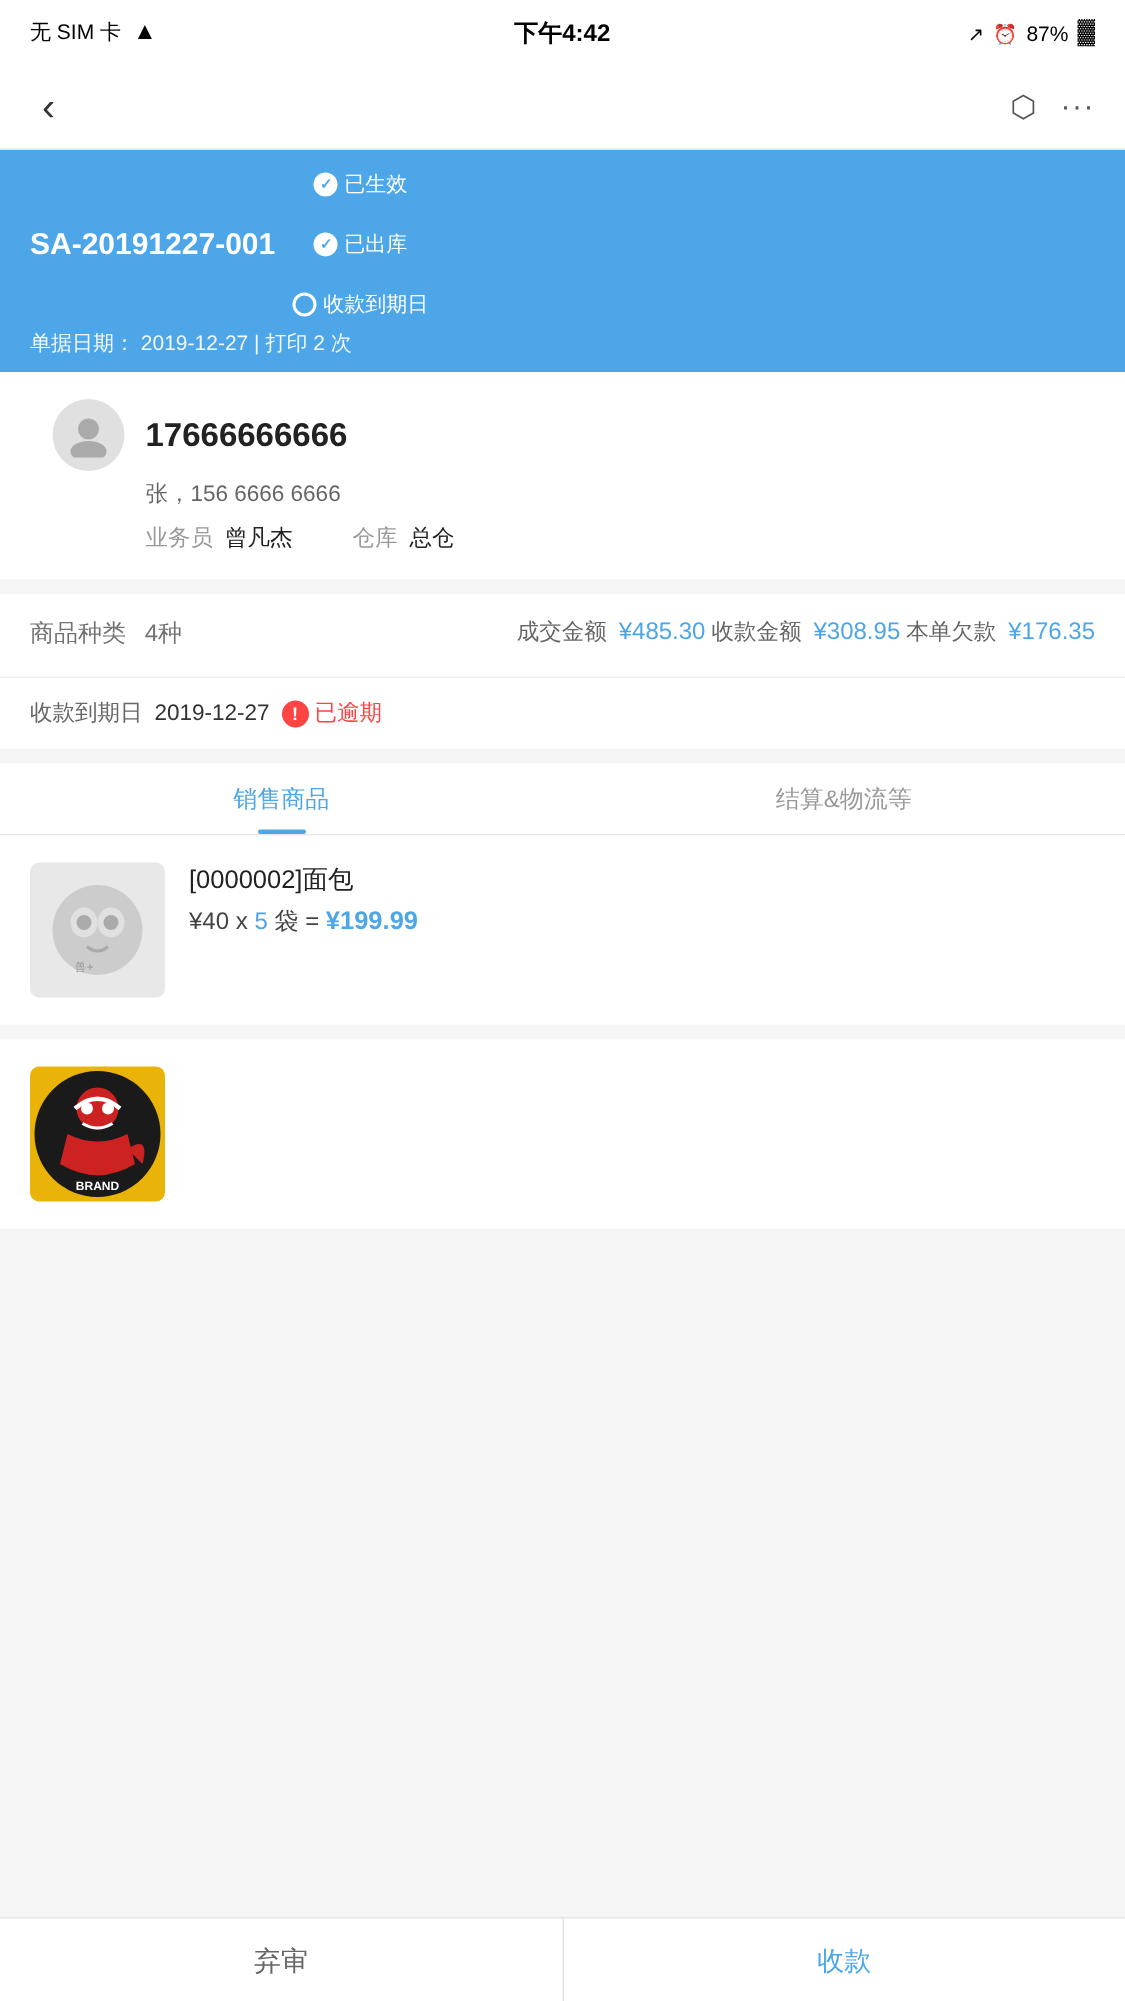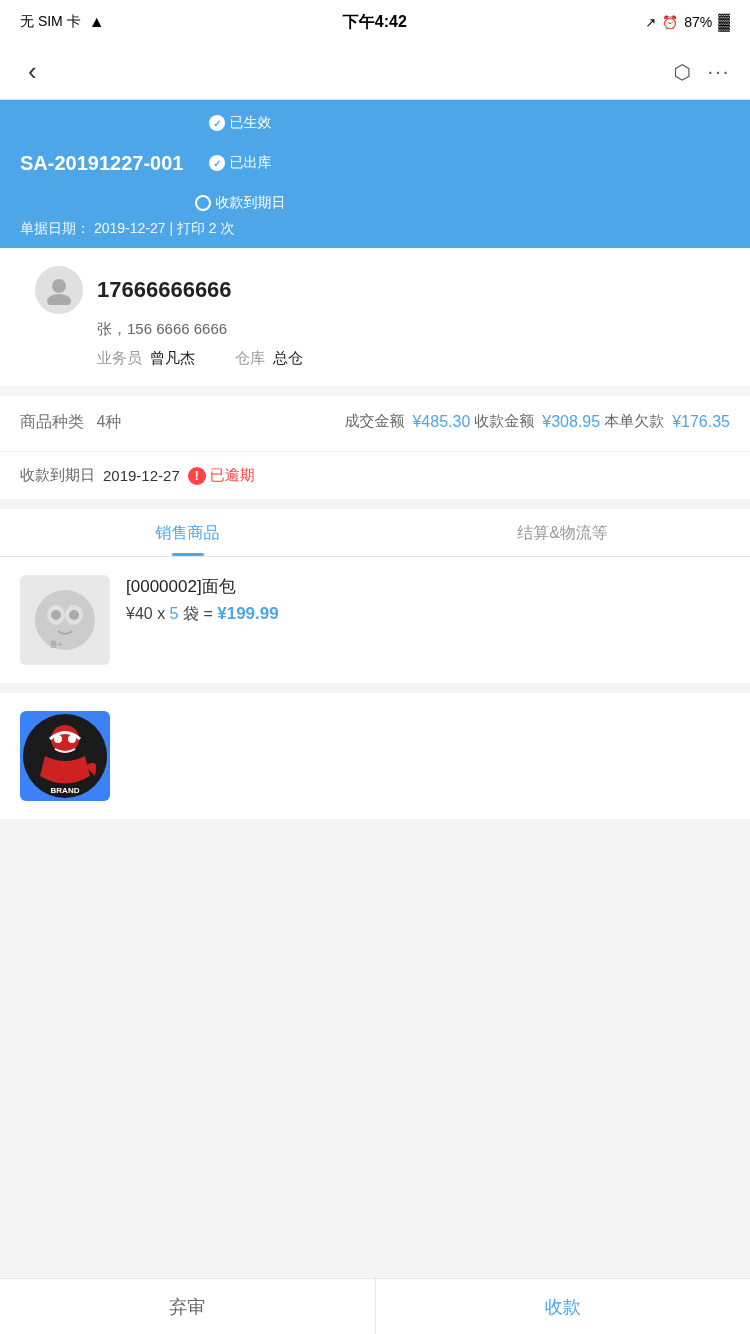--- a/index.html
+++ b/index.html
@@ -268,21 +268,21 @@
       height: 90px;
       background: #e8e8e8;
       border-radius: 6px;
       display: flex;
       align-items: center;
       justify-content: center;
       flex-shrink: 0;
       overflow: hidden;
     }
     .product-img-owl {
-      background: #3b82f6;
+      background: #eab308;
     }
     .product-info {
       flex: 1;
     }
     .product-name {
       font-size: 17px;
       color: #222;
       margin-bottom: 6px;
       font-weight: 500;
     }

